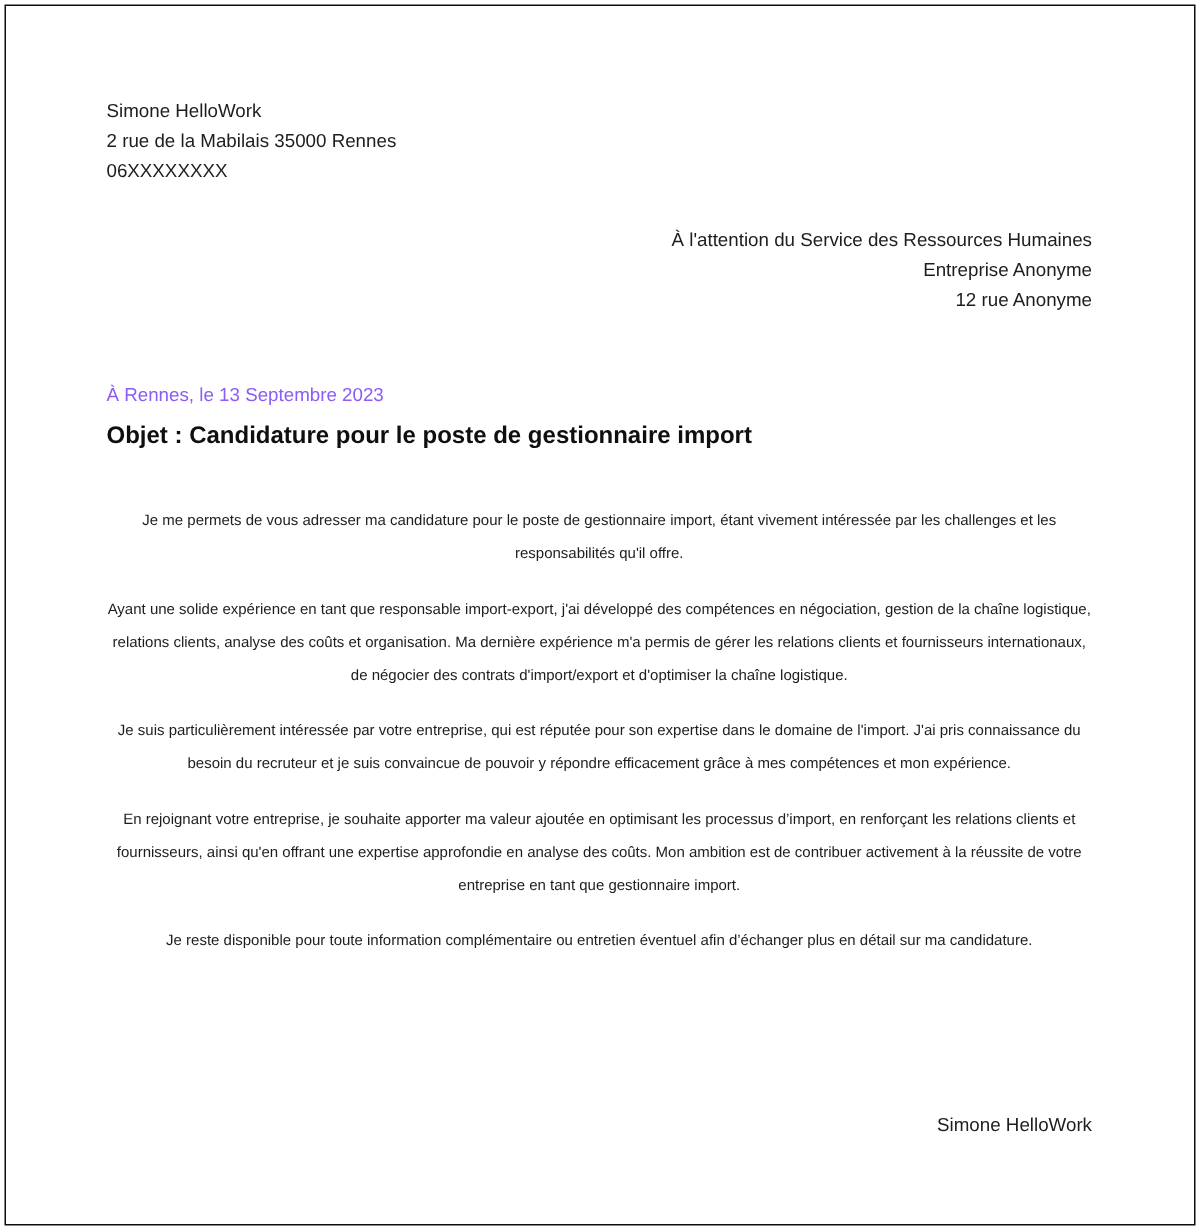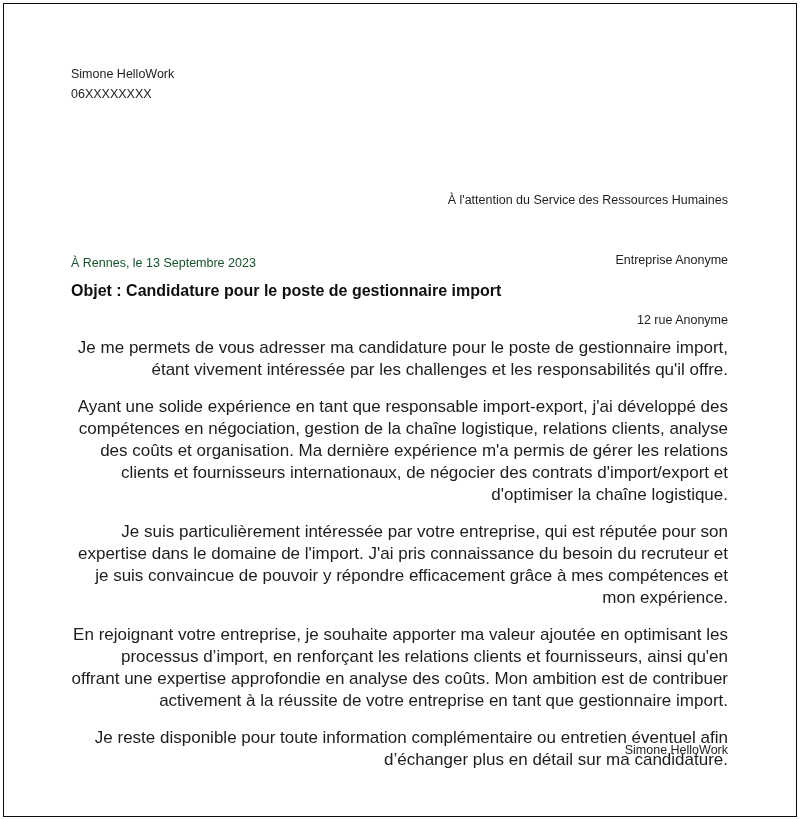--- a/index.html
+++ b/index.html
@@ -58,55 +58,54 @@
     top: 150px;
     left: 0;
     width: 100%;
     text-align: right;
   }
   .recipient .line {
     font-size: 12.5px;
     line-height: 20px;
     color: #1d1d1d;
     white-space: nowrap;
-    margin-top: 40px;
   }
 
   
   .dateline {
     position: absolute;
     top: 253px;
     left: 0;
     font-size: 12.5px;
     line-height: 20px;
-    color: #14532d;
+    color: #8b5cf6;
   }
   .subject {
     position: absolute;
     top: 281px;
     left: 0;
     font-size: 16px;
     line-height: 20px;
     font-weight: bold;
     color: #0f0f0f;
   }
 
   
   .body-copy {
     position: absolute;
     top: 337px;
     left: 0;
     width: 657px;
   }
   .body-copy p {
     margin: 0 0 15px 0;
-    font-size: 17px;
+    font-size: 10px;
     line-height: 22px;
     color: #1d1d1d;
-    text-align: right;
+    text-align: center;
   }
   .body-copy p:last-child {
     margin-bottom: 0;
   }
 
   
   .signature {
     position: absolute;
     top: 740px;
     left: 0;
@@ -121,20 +120,21 @@
 <body>
 
 <div class="page">
 
   <div class="page-frame"></div>
 
   <div class="sheet">
 
     <div class="sender">
       <div class="line">Simone HelloWork</div>
+      <div class="line">2 rue de la Mabilais 35000 Rennes</div>
       <div class="line">06XXXXXXXX</div>
     </div>
 
     <div class="recipient">
       <div class="line">À l'attention du Service des Ressources Humaines</div>
       <div class="line">Entreprise Anonyme</div>
       <div class="line">12 rue Anonyme</div>
     </div>
 
     <div class="dateline">À Rennes, le 13 Septembre 2023</div>

